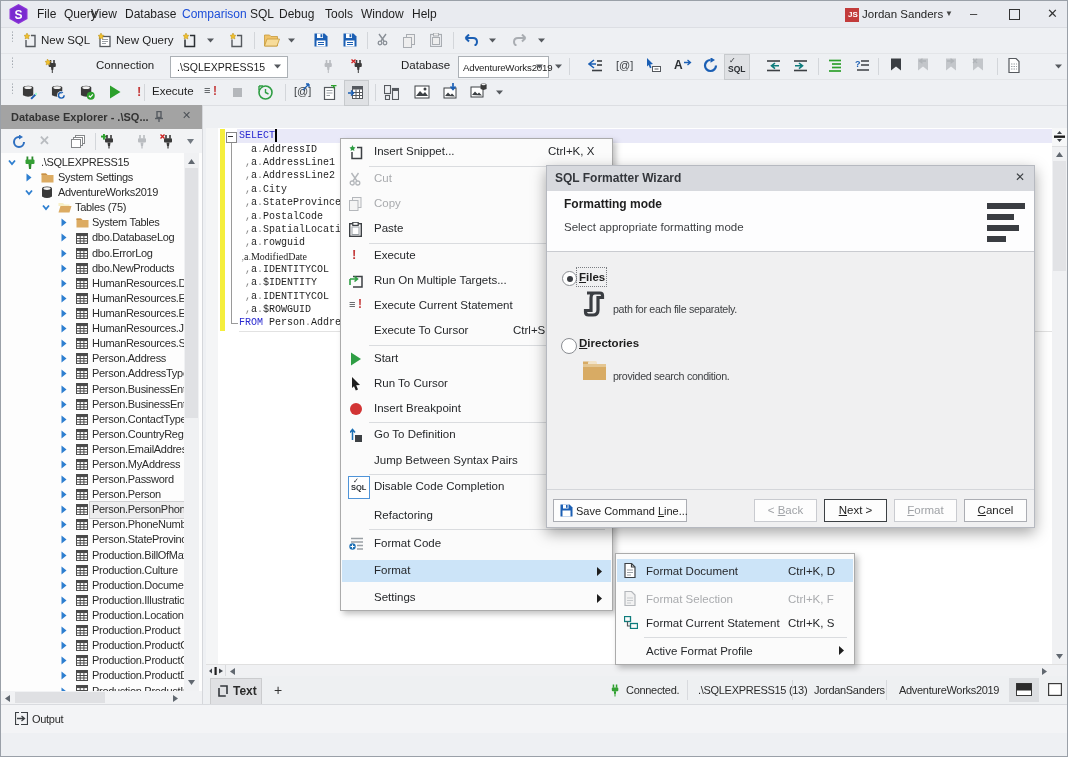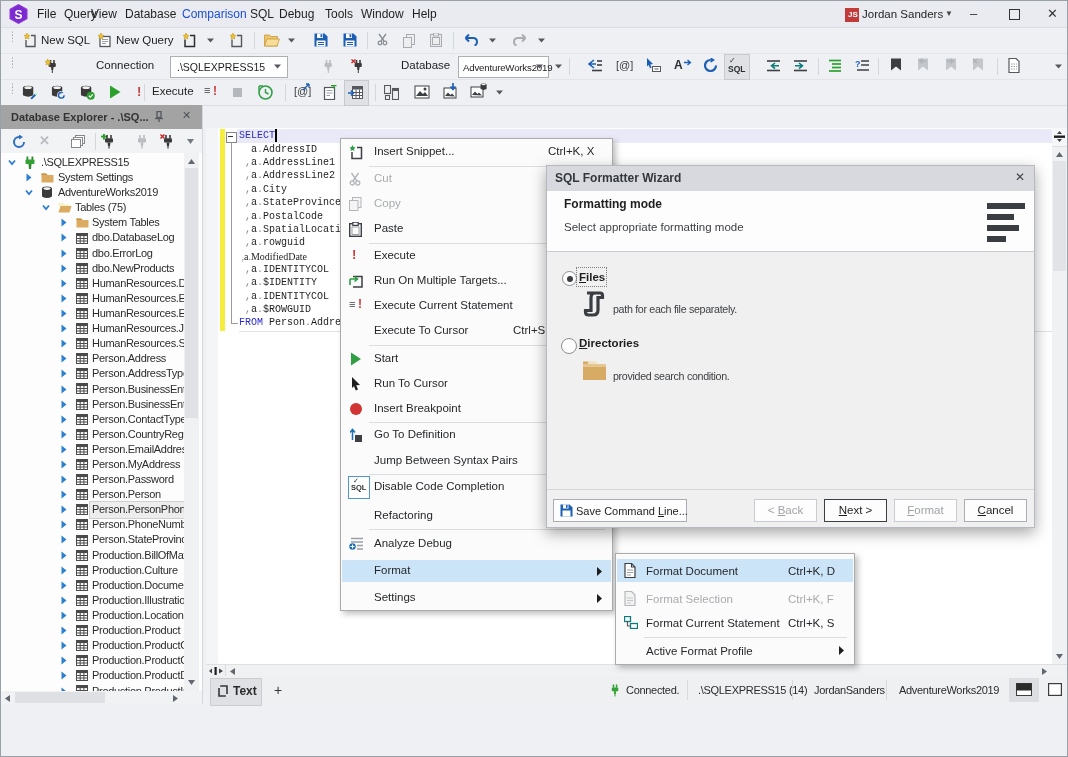--- a/index.html
+++ b/index.html
@@ -883,35 +883,42 @@
  <div class="txt" style="left:27px;top:8px;font-size:12px;font-weight:bold;color:#2b2b2b">Text</div>
  <div class="txt" style="left:68px;top:6px;font-size:14px;color:#333">+</div>
  <svg class="ab" style="left:403px;top:8px" width="12" height="13" viewBox="0 0 12 13">
         <rect x="3.7" y="0.5" width="1.5" height="3.2" fill="#2ca02c"></rect>
         <rect x="6.8" y="0.5" width="1.5" height="3.2" fill="#2ca02c"></rect>
         <rect x="2.8" y="3.4" width="6.5" height="3.8" rx="1" fill="#35a035"></rect>
         <path d="M4.8 7.2 L7.2 7.2 L6.8 10 L6.5 10 L6.5 12.5 L5.5 12.5 L5.5 10 L5.2 10 Z" fill="#2ca02c"></path>
       </svg>
  <div class="txt" style="left:420px;top:8px;font-size:11px;letter-spacing:-0.3px;color:#2b2b2b">Connected.</div>
  <div class="ab" style="left:481px;top:4px;width:1px;height:20px;background:#d8dade"></div>
- <div class="txt" style="left:492px;top:8px;font-size:11px;letter-spacing:-0.3px;color:#2b2b2b">.\SQLEXPRESS15 (14)</div>
+ <div class="txt" style="left:492px;top:8px;font-size:11px;letter-spacing:-0.3px;color:#2b2b2b">.\SQLEXPRESS15 (13)</div>
  <div class="ab" style="left:586px;top:4px;width:1px;height:20px;background:#d8dade"></div>
  <div class="txt" style="left:608px;top:8px;font-size:11px;letter-spacing:-0.3px;color:#2b2b2b">JordanSanders</div>
  <div class="ab" style="left:680px;top:4px;width:1px;height:20px;background:#d8dade"></div>
  <div class="txt" style="left:693px;top:8px;font-size:11px;letter-spacing:-0.3px;color:#2b2b2b">AdventureWorks2019</div>
  <div class="ab" style="left:803px;top:2px;width:30px;height:24px;background:#dcdee1"></div>
  <svg class="ab" style="left:810px;top:7px" width="16" height="13" viewBox="0 0 16 13">
         <rect x="0.5" y="0.5" width="15" height="12" fill="#fff" stroke="#3c3c3c"></rect>
         <rect x="0.5" y="0.5" width="15" height="7" fill="#2b2b2b"></rect>
       </svg>
  <svg class="ab" style="left:842px;top:7px" width="14" height="13" viewBox="0 0 14 13">
         <rect x="0.5" y="0.5" width="13" height="12" fill="#fff" stroke="#3c3c3c" stroke-width="1.4"></rect>
       </svg>
 </div>
 
+<div class="ab" id="outputrow" style="left:0;top:703px;width:1066px;height:28px;background:#f3f4f6;border-top:1px solid #d9dbdf">
+ <svg class="ab" style="left:14px;top:7px" width="13" height="13" viewBox="0 0 13 13">
+        <path d="M4 0.5 L0.5 0.5 L0.5 12.5 L4 12.5 M6 0.5 L12.5 0.5 L12.5 12.5 L6 12.5" fill="none" stroke="#3c4044" stroke-width="1.2"></path>
+        <path d="M2 6.5 L9 6.5 M6.5 4 L9.5 6.5 L6.5 9" fill="none" stroke="#3c4044" stroke-width="1.3"></path>
+      </svg>
+ <div class="txt" style="left:31px;top:8px;font-size:11px;letter-spacing:-0.3px;color:#2b2b2b">Output</div>
+</div>
 
 
 <div class="ab" id="ctxmenu" style="left:339px;top:137px;width:271px;height:471px;background:#fbfbfb;border:1px solid #ababab;box-shadow:3px 3px 6px rgba(0,0,0,0.25)">
       <svg class="ab" style="left:8px;top:6.0px" width="14" height="15" viewBox="0 0 14 15">
         <path d="M3 2.5 L12.5 2.5 L12.5 13.5 L3 13.5 Z" fill="none" stroke="#3c4044" stroke-width="1.5"></path>
         <rect x="0" y="0" width="8" height="7" fill="#fbfbfb"></rect>
         <polygon points="3.5,0 4.4,2.1 6.5,2.4 5,3.9 5.4,6 3.5,5 1.6,6 2,3.9 0.5,2.4 2.6,2.1" fill="#2f9e44"></polygon>
       </svg>
       <div class="txt" style="left:33px;top:6.0px;font-size:11.5px;color:#26282b">Insert Snippet...</div>
       <div class="txt" style="left:207px;top:6.0px;font-size:11.5px;color:#26282b">Ctrl+K, X</div>
@@ -966,21 +973,21 @@
       <div class="ab" style="left:7px;top:337.1px;width:20px;height:21px;background:#fff;border:1px solid #4f94d8"></div>
       <div class="txt" style="left:12px;top:338.1px;font-size:7px;color:#2b2f33">✓</div>
       <div class="txt" style="left:10px;top:344.1px;font-size:7.5px;font-weight:bold;color:#2b2f33">SQL</div>
       <div class="txt" style="left:33px;top:341.1px;font-size:11.5px;color:#26282b">Disable Code Completion</div>
       <div class="txt" style="left:33px;top:369.7px;font-size:11.5px;color:#26282b">Refactoring</div>
       <svg class="ab" style="left:8px;top:398.0px" width="15" height="14" viewBox="0 0 15 14">
         <path d="M2 1.5 L14 1.5 M2 5 L14 5 M8 8.5 L14 8.5 M8 12 L14 12" stroke="#9aa0a5" stroke-width="1.4"></path>
         <circle cx="3.5" cy="9.5" r="3.2" fill="#1b6fb4"></circle>
         <path d="M3.5 7.5 L3.5 11.5 M1.5 9.5 L5.5 9.5" stroke="#fff" stroke-width="1"></path>
       </svg>
-      <div class="txt" style="left:33px;top:398.0px;font-size:11.5px;color:#26282b">Analyze Debug</div>
+      <div class="txt" style="left:33px;top:398.0px;font-size:11.5px;color:#26282b">Format Code</div>
       <div class="ab" style="left:1px;top:421px;width:269px;height:22px;background:#cce4f8"></div>
       <div class="txt" style="left:33px;top:425.0px;font-size:11.5px;color:#26282b">Format</div>
       <svg class="ab" style="left:256px;top:427.5px" width="5" height="9" viewBox="0 0 5 9">
         <polygon points="0,0 5,4.5 0,9" fill="#1e1e1e"></polygon>
       </svg>
       <div class="txt" style="left:33px;top:452.0px;font-size:11.5px;color:#26282b">Settings</div>
       <svg class="ab" style="left:256px;top:454.5px" width="5" height="9" viewBox="0 0 5 9">
         <polygon points="0,0 5,4.5 0,9" fill="#1e1e1e"></polygon>
       </svg>
       <div class="ab" style="left:28px;top:26.5px;width:236px;height:1px;background:#dadcdf"></div>

